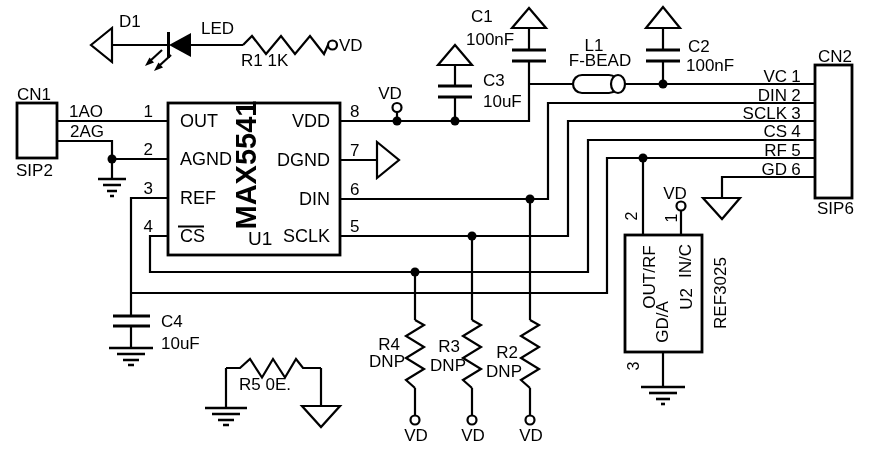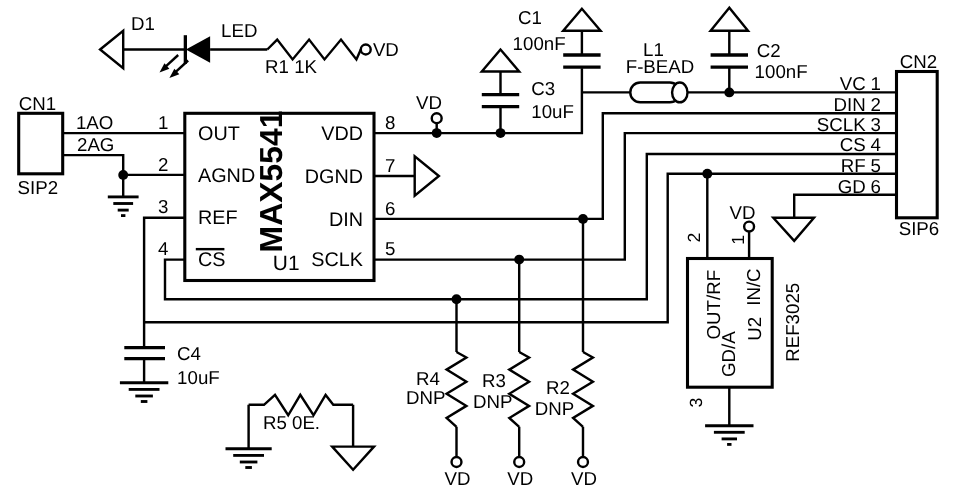--- a/index.html
+++ b/index.html
@@ -1,16 +1,16 @@
 <!DOCTYPE html>
 <html><head>
 <meta charset="utf-8">
 <style>
   html,body{margin:0;padding:0;background:#fff;}
-  .page{width:873px;height:451px;background:#ffffff;position:relative;overflow:hidden;}
+  .page{width:873px;height:451px;background:#ffffff;position:relative;overflow:hidden;border-radius:25px;}
   svg{display:block;}
   text{font-family:"Liberation Sans", sans-serif;fill:#000;}
   .wire{stroke:#000;stroke-width:2.2;fill:none;}
   .boxln{stroke:#000;stroke-width:2.8;fill:#fff;}
   .sym{stroke:#000;stroke-width:2.2;fill:#fff;}
   .plate{stroke:#000;stroke-width:3;}
   .gnd{stroke:#000;stroke-width:2.6;}
   .dot{fill:#000;stroke:none;}
   .term{fill:#fff;stroke:#000;stroke-width:2.2;}
   .lbl{font-size:17px;}

